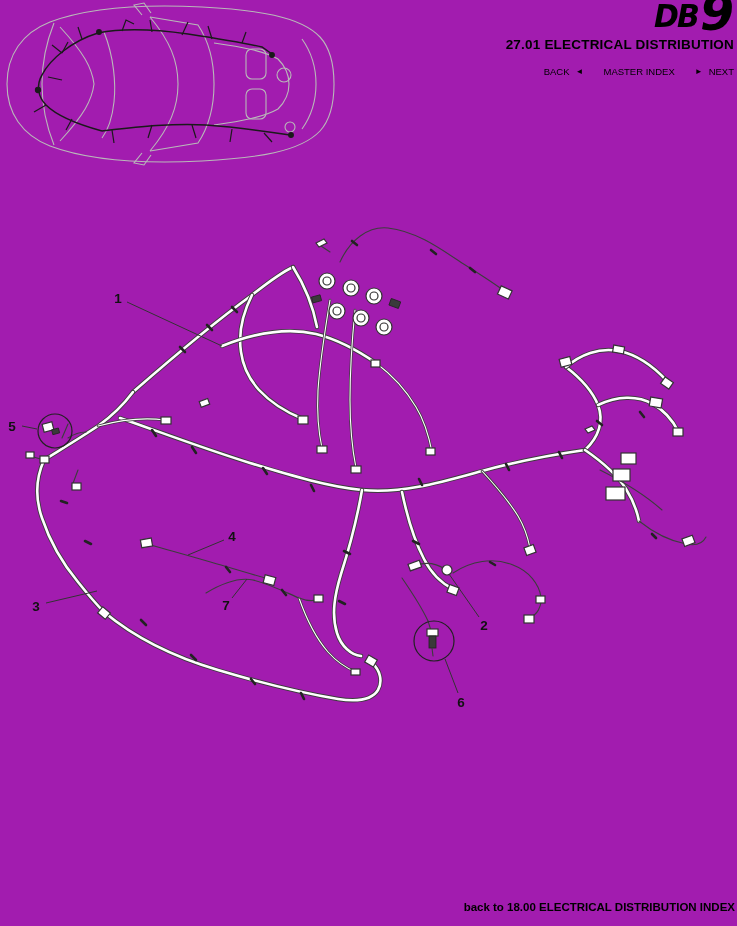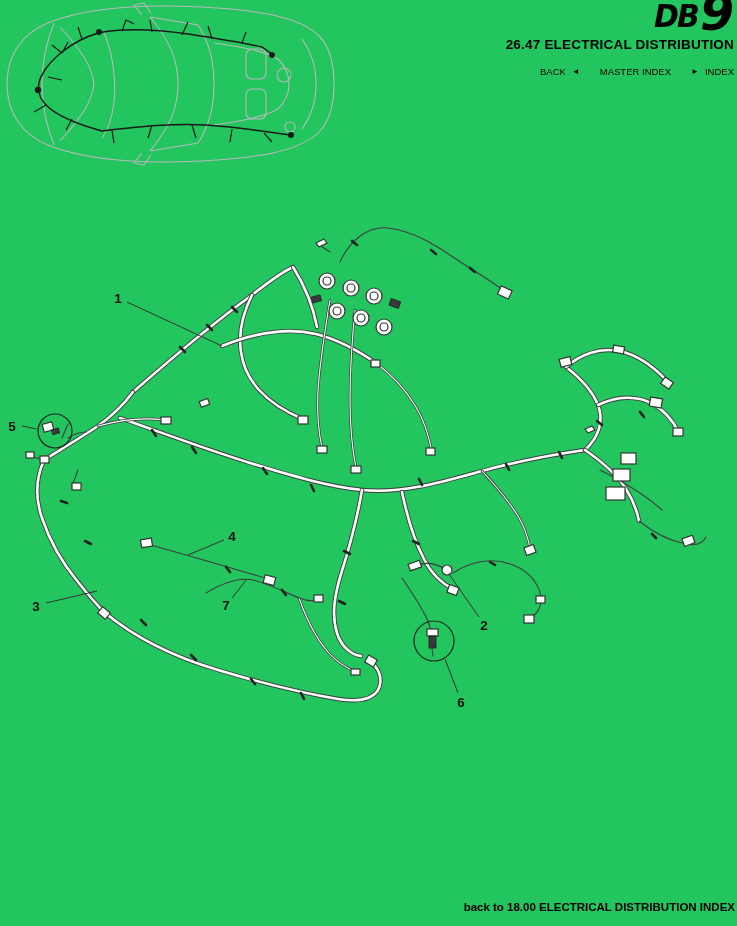--- a/index.html
+++ b/index.html
@@ -4,21 +4,21 @@
 <style>
   :root{
     --line:#3d3d3d;
     --car:#b9b9b9;
     --ink:#000000;
   }
   html,body{margin:0;padding:0;background:#888;}
   .page{
     position:relative;
     width:737px;height:926px;
-    background:#22c55e;
+    background:#a21caf;
     overflow:hidden;
     font-family:"Liberation Sans",sans-serif;
     color:var(--ink);
   }
   
   .logo{
     position:absolute;top:-4px;right:3px;
     display:flex;align-items:flex-end;line-height:1;
     user-select:none;
   }
@@ -116,29 +116,29 @@
       <circle cx="97" cy="30" r="2.2" fill="#1a1a1a"></circle>
       <circle cx="270" cy="53" r="2.2" fill="#1a1a1a"></circle>
       <circle cx="289" cy="133" r="2.2" fill="#1a1a1a"></circle>
     </g>
   </svg>
 
   <div class="logo">
     <span class="logo-db">DB</span>
       <span class="logo-9">9</span>
   </div>
-  <div class="section-title">26.47 ELECTRICAL DISTRIBUTION</div>
+  <div class="section-title">27.01 ELECTRICAL DISTRIBUTION</div>
   <div class="nav">
     <a>BACK</a>
     <span class="arrow">◄</span>
     <span class="gap"></span>
     <a>MASTER INDEX</a>
     <span class="gap"></span>
     <span class="arrow">►</span>
-    <a>INDEX</a>
+    <a>NEXT</a>
   </div>
 
   <svg class="diagram" width="737" height="926" viewBox="0 0 737 926">
     <defs>
       <path id="t1" d="M 133,392 C 172,358 212,324 252,295 C 266,284 280,273 293,267"></path>
       <path id="t3" d="M 133,392 C 124,404 112,416 98,426 C 80,438 60,450 44,460"></path>
       <path id="t4" d="M 44,460 C 36,478 35,498 42,518 C 50,542 63,564 78,582 C 86,592 95,603 104,612"></path>
       <path id="t5" d="M 104,612 C 134,637 174,657 218,670 C 258,682 302,693 338,699 C 358,702 372,700 378,690 C 383,681 380,670 372,663"></path>
       <path id="t6" d="M 120,418 C 160,432 205,449 250,463 C 292,476 330,487 362,490 C 402,494 442,482 482,471 C 515,462 550,455 585,450"></path>
       <path id="t7" d="M 585,450 C 599,437 604,421 598,405 C 592,390 579,377 566,367"></path>

